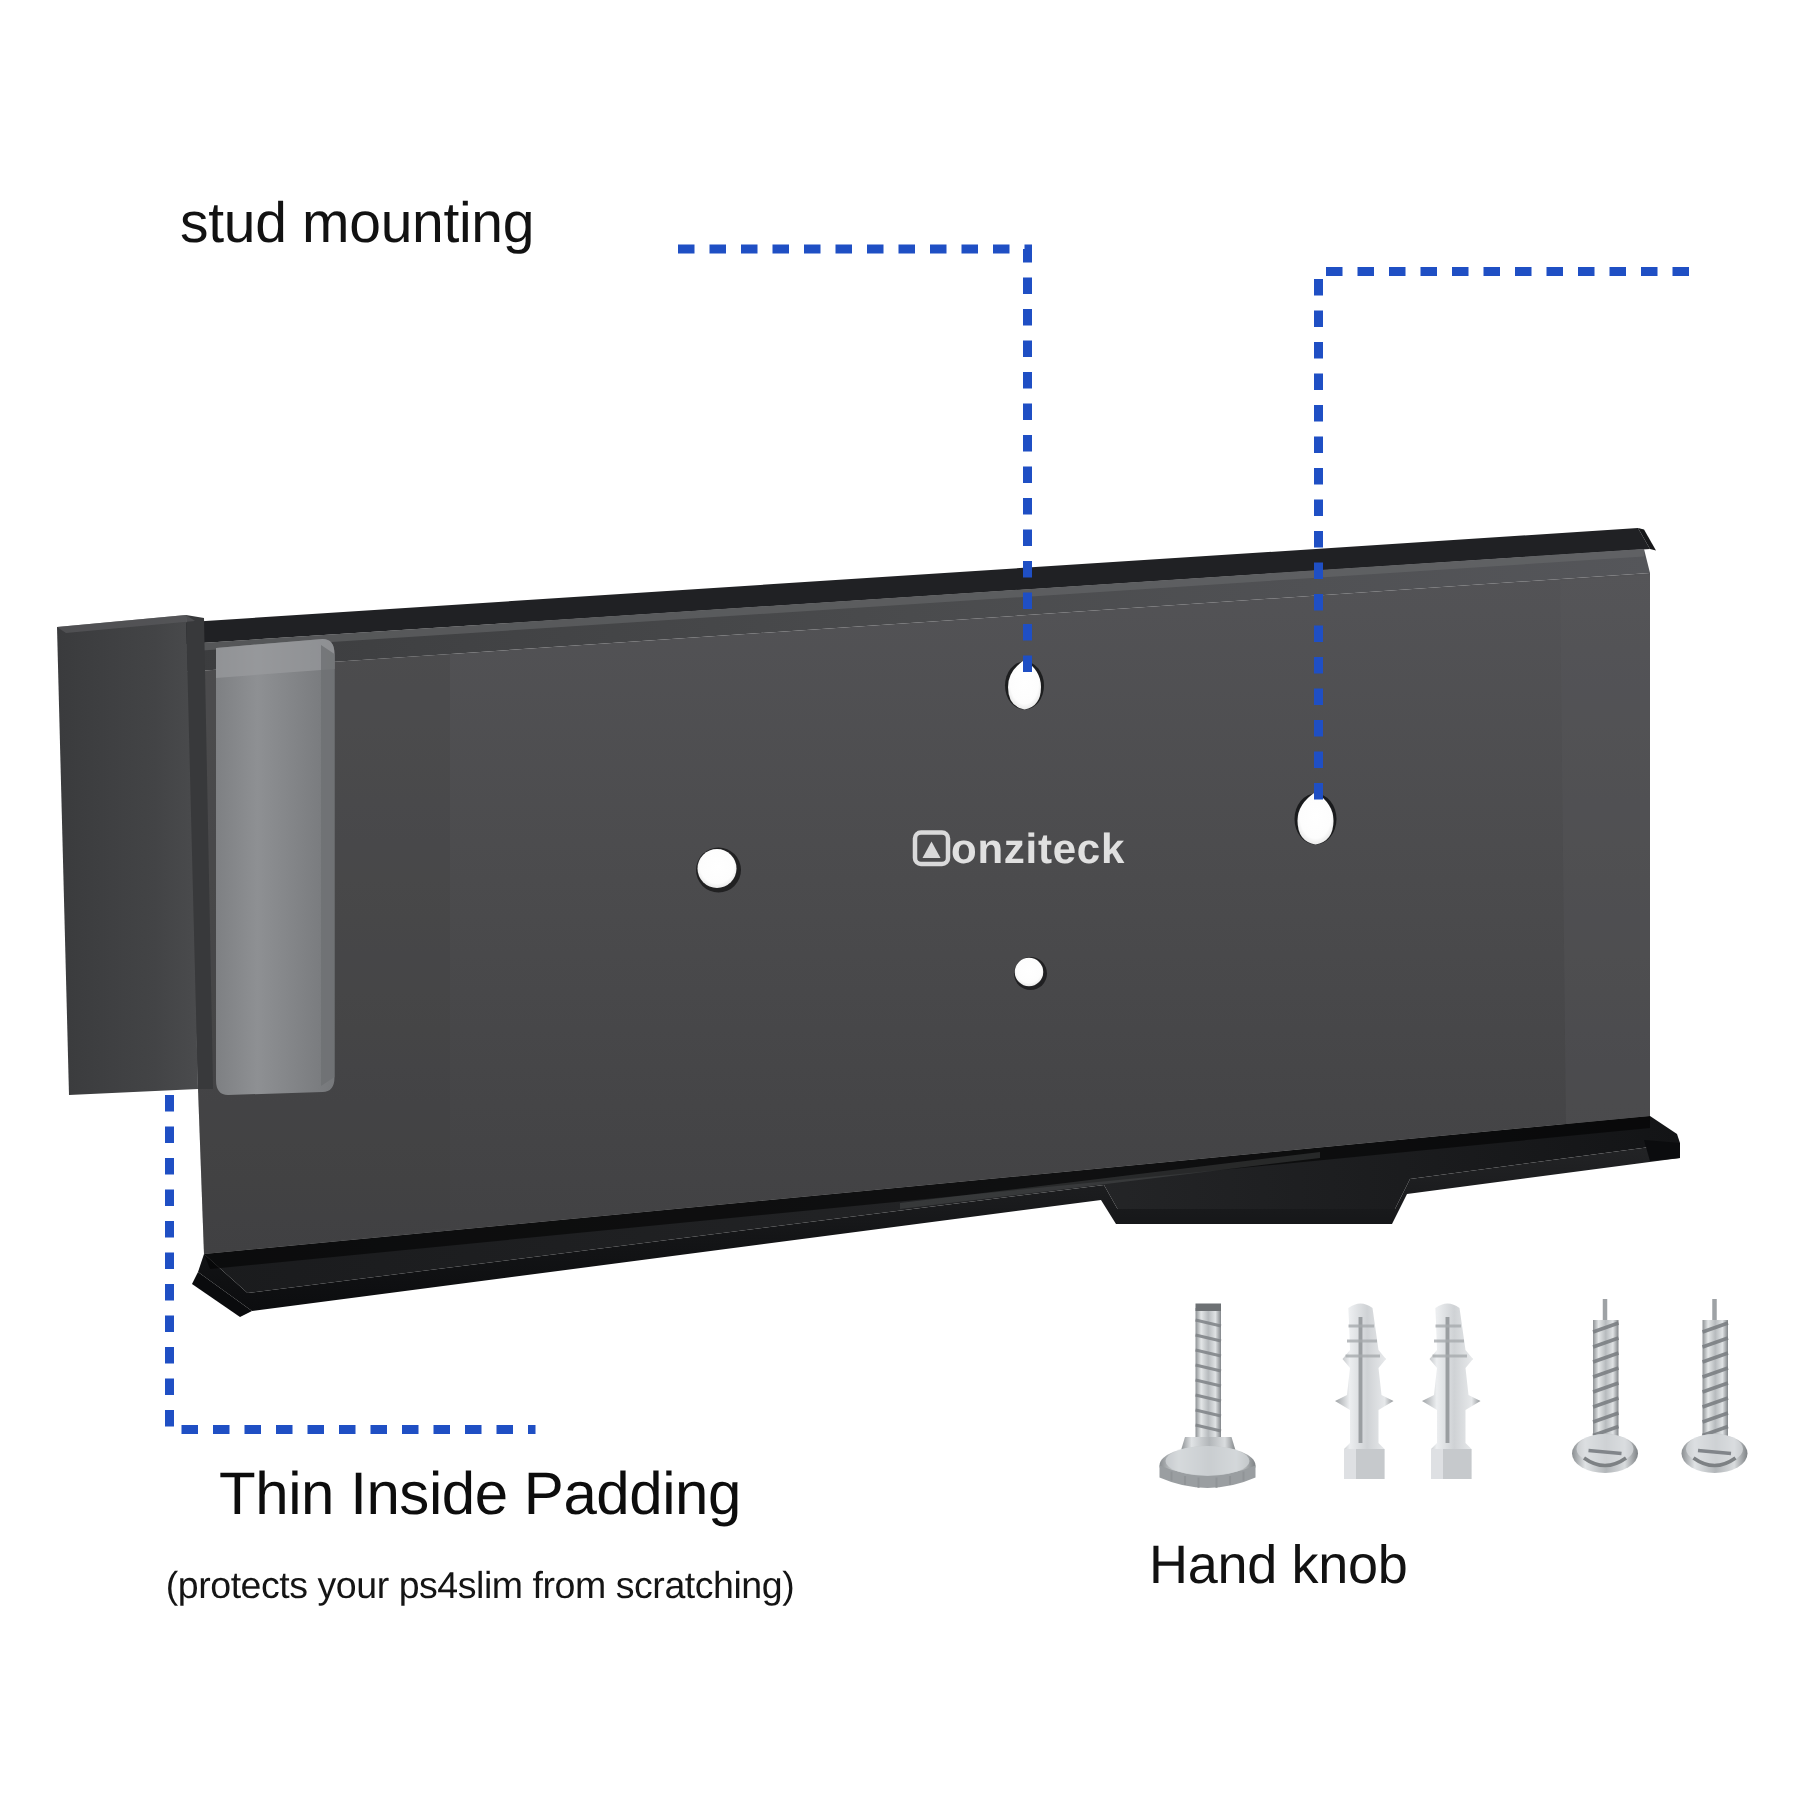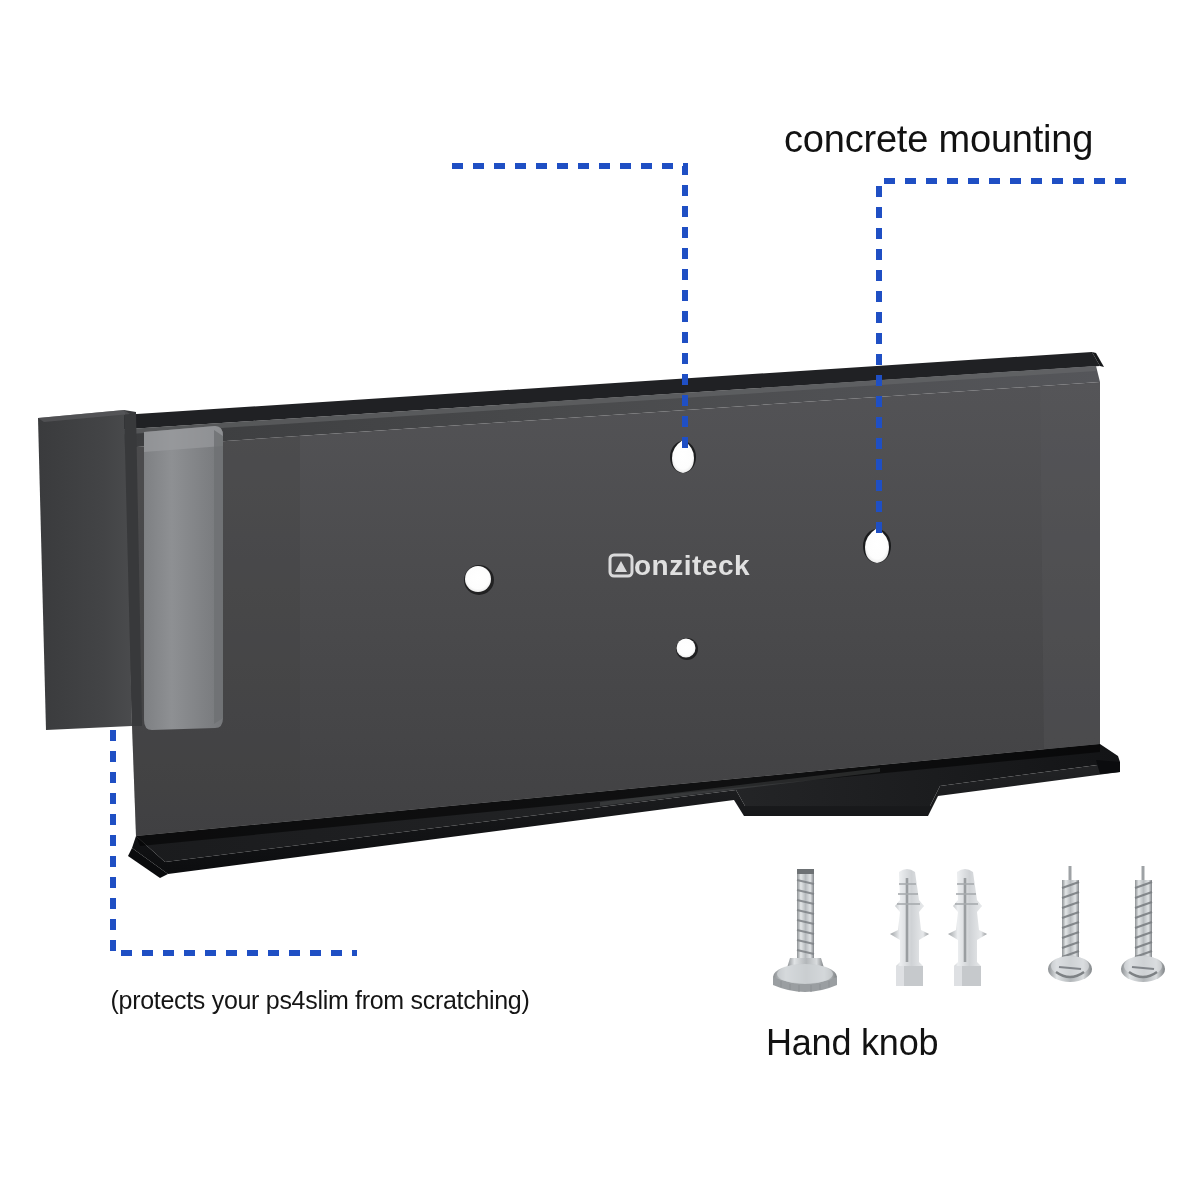--- a/index.html
+++ b/index.html
@@ -57,21 +57,21 @@
     font-weight: 400;
     color: #0d0d0d;
     letter-spacing: -0.3px;
     line-height: 1.05;
   }
   #label-padding-sub {
     font-size: 25px;
     font-weight: 400;
     color: #151515;
     letter-spacing: -0.3px;
-    margin-top: 11px;
+    margin-top: 26px;
   }
 
   #label-handknob {
     position: absolute;
     left: 727px;
     top: 1022px;
     font-size: 36px;
     letter-spacing: -0.2px;
     margin-left: 39px;
   }
@@ -327,22 +327,23 @@
         <line x1="1135" y1="948" x2="1152" y2="942"></line>
         <line x1="1135" y1="957" x2="1152" y2="951"></line>
       </g>
       <ellipse cx="1143" cy="969" rx="22" ry="13" fill="url(#knobGrad)"></ellipse>
       <ellipse cx="1143" cy="966" rx="19" ry="10" fill="#dadde0" opacity="0.7"></ellipse>
       <path d="M1129,972 Q1143,982 1157,972" stroke="#7d8184" stroke-width="2.4" fill="none"></path>
       <line x1="1132" y1="967" x2="1154" y2="969" stroke="#81858a" stroke-width="2.2"></line>
     </g>
   </svg>
 
-
-  <div class="callout-label" id="label-concrete">concrete mounting</div>
+  <div class="callout-label" id="label-stud">stud mounting</div>
+
 
   <div id="padding-block">
+    <div id="label-padding">Thin Inside Padding</div>
     <div id="label-padding-sub">(protects your ps4slim from scratching)</div>
   </div>
 
   <div class="callout-label" id="label-handknob">Hand knob</div>
 
 </div>
 
 </body></html>

